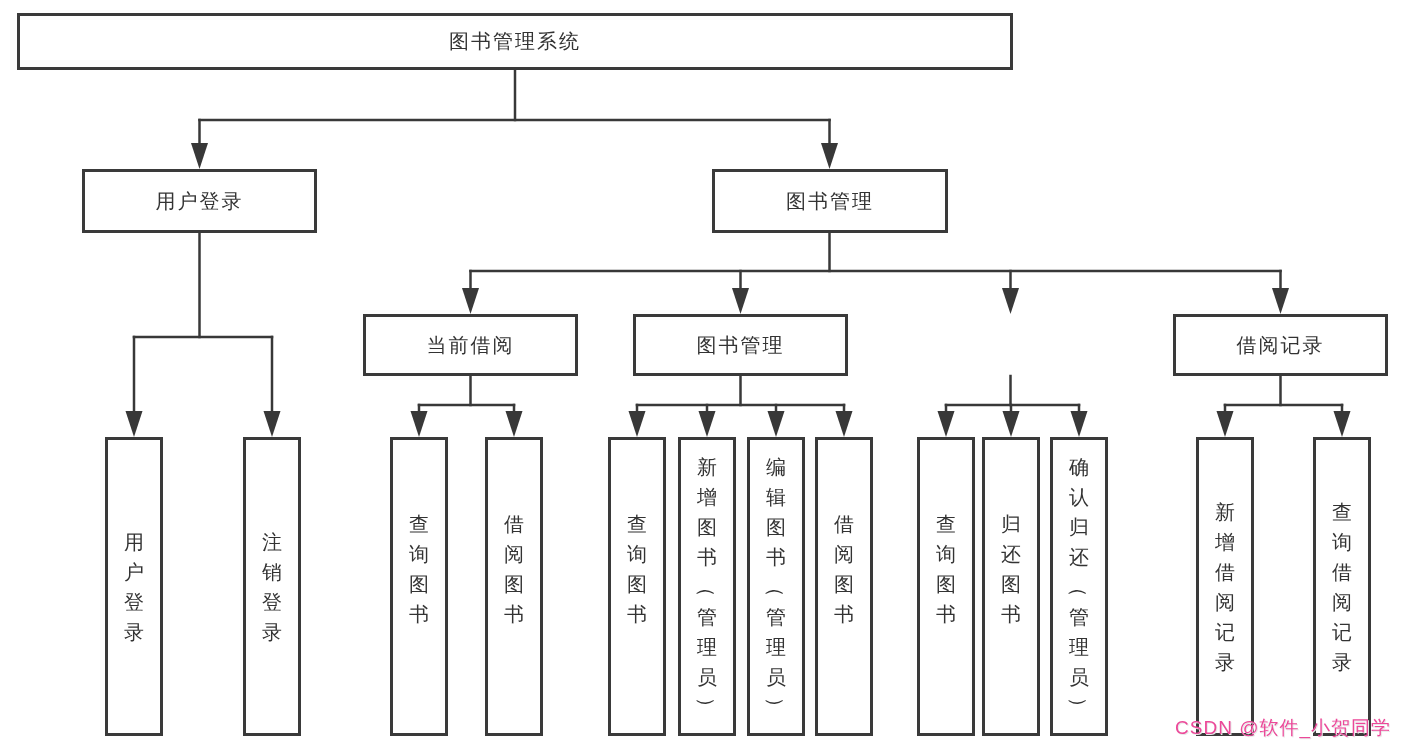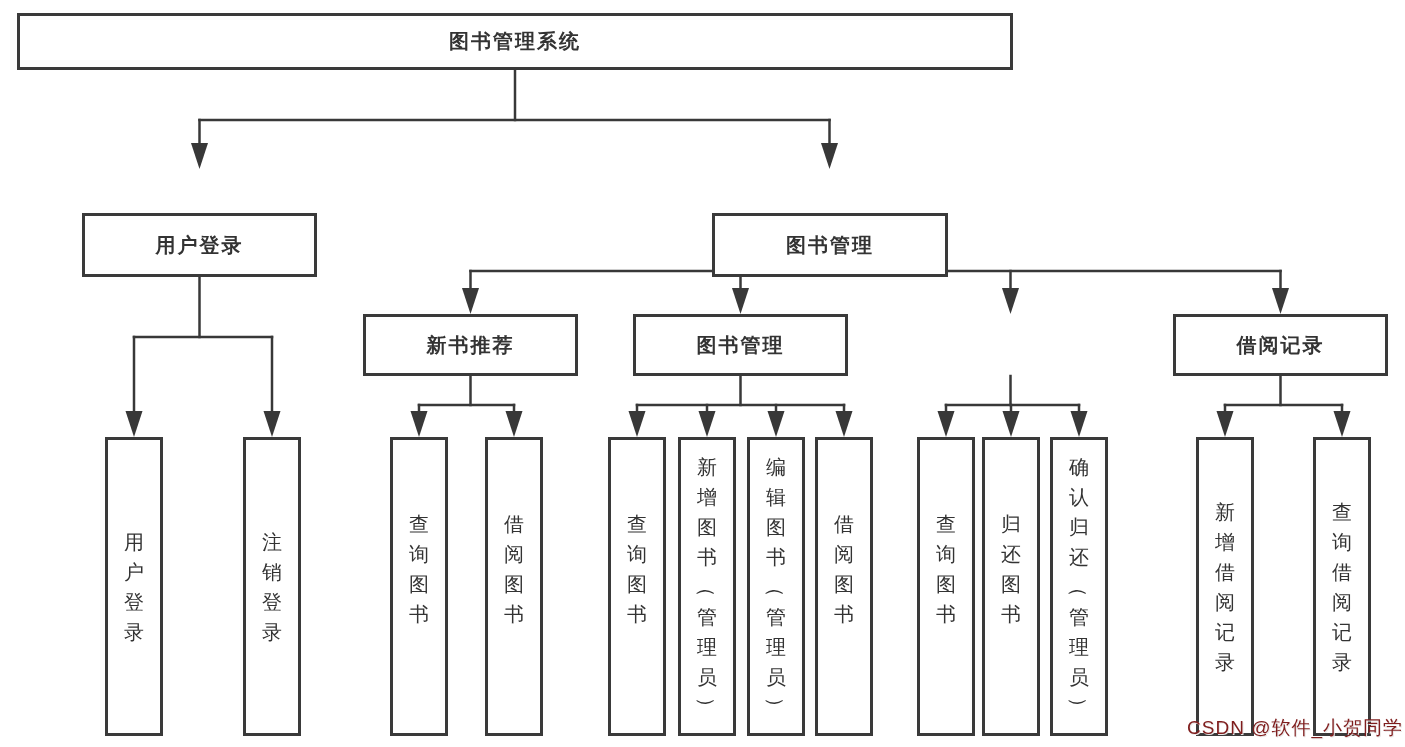--- a/index.html
+++ b/index.html
@@ -14,39 +14,39 @@
   .box{
     position:absolute;
     box-sizing:border-box;
     background:#ffffff;
     border:3px solid #3a3a3a;
     display:flex;align-items:center;justify-content:center;
     color:#333333;
     z-index:1;
   }
   .hlabel{
-    font-size:20px;letter-spacing:2px;white-space:nowrap;font-weight:bold;
+    font-size:20px;letter-spacing:2px;white-space:nowrap;
   }
   .root{left:17px;top:13px;width:996px;height:57px;}
-  .lv2{top:169px;height:64px;margin-top:44px;}
+  .lv2{top:169px;height:64px;}
   .lv3{top:314px;height:62px;}
   .leaf{top:437px;width:58px;height:299px;}
   .vlabel{
     display:flex;flex-direction:column;justify-content:center;
     height:100%;width:100%;
   }
   .leaf.up .vlabel{transform:translateY(-18px);}
   .vchar{
     display:block;height:30px;line-height:30px;
     text-align:center;font-size:20px;color:#333333;
   }
   .vchar.rot{transform:rotate(90deg);}
   #watermark{
-    position:absolute;right:2px;top:715px;
-    font-size:19px;color:#7f1d1d;letter-spacing:1px;
+    position:absolute;right:14px;top:715px;
+    font-size:19px;color:#ec4899;letter-spacing:1px;
     z-index:3;white-space:nowrap;
     text-shadow:1px 1px 0 #e8e8e8;
   }
 </style>
 </head>
 <body>
 
 <div id="canvas">
 
   <svg id="wires" viewBox="0 0 1405 747">
@@ -109,21 +109,21 @@
   </div>
 
   <div class="box lv2" style="left:82px;width:235px;">
     <span class="hlabel">用户登录</span>
   </div>
   <div class="box lv2" style="left:712px;width:236px;justify-content:center;">
     <span class="hlabel">图书管理</span>
   </div>
 
   <div class="box lv3" style="left:363px;width:215px;">
-    <span class="hlabel">新书推荐</span>
+    <span class="hlabel">当前借阅</span>
   </div>
   <div class="box lv3" style="left:633px;width:215px;">
     <span class="hlabel">图书管理</span>
   </div>
   <div class="box lv3" style="left:1173px;width:215px;">
     <span class="hlabel">借阅记录</span>
   </div>
 
   <div class="box leaf" style="left:105px;">
     <span class="vlabel">

